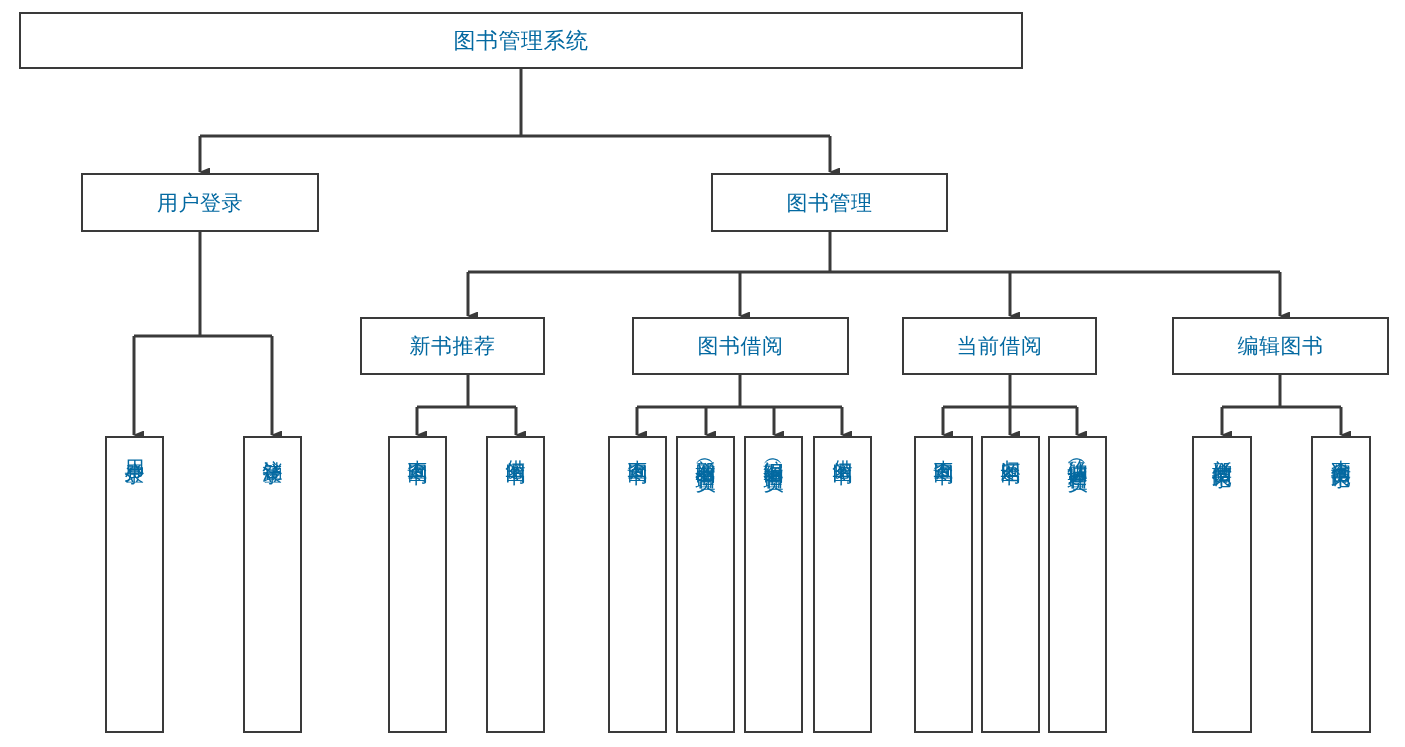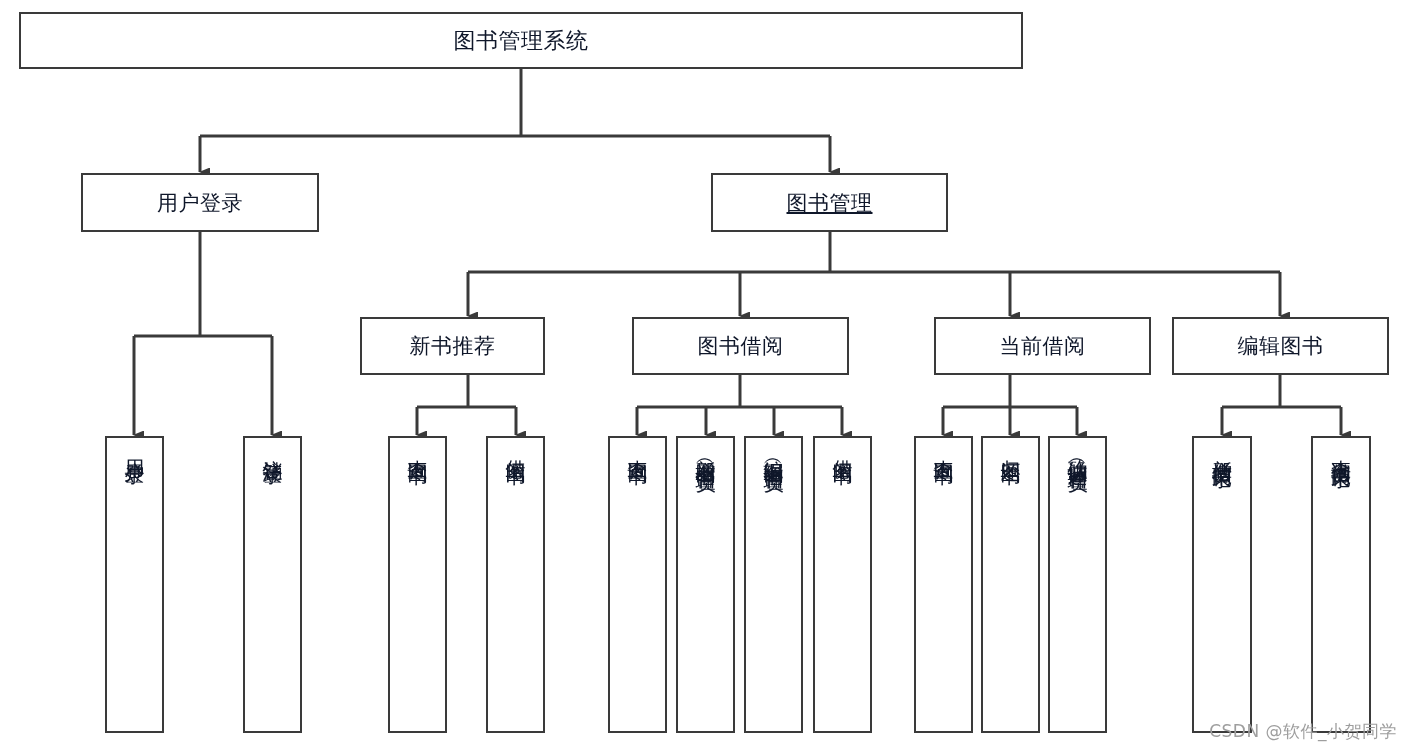--- a/index.html
+++ b/index.html
@@ -27,21 +27,21 @@
     height: 747px;
   }
   .node {
     position: absolute;
     box-sizing: border-box;
     background: #ffffff;
     border: 2.5px solid #3a3a3a;
     display: flex;
     align-items: center;
     justify-content: center;
-    color: #0f172a;
+    color: #0369a1;
   }
   .node.horizontal {
     font-size: 21px;
     letter-spacing: 0.5px;
   }
   .node.vertical {
     align-items: flex-start;
     justify-content: center;
     padding-top: 6px;
   }
@@ -116,30 +116,30 @@
       </g>
   </svg>
 
   <div id="nodes-layer">
       <div class="node horizontal root" style="left: 19px; top: 12px; width: 1004px; height: 57px;">
         <span>图书管理系统</span>
       </div>
       <div class="node horizontal" style="left: 81px; top: 173px; width: 238px; height: 59px;">
         <span>用户登录</span>
       </div>
-      <div class="node horizontal" style="left: 711px; top: 173px; width: 237px; height: 59px; text-decoration: underline;">
+      <div class="node horizontal" style="left: 711px; top: 173px; width: 237px; height: 59px;">
         <span>图书管理</span>
       </div>
       <div class="node horizontal" style="left: 360px; top: 317px; width: 185px; height: 58px;">
         <span>新书推荐</span>
       </div>
       <div class="node horizontal" style="left: 632px; top: 317px; width: 217px; height: 58px;">
         <span>图书借阅</span>
       </div>
-      <div class="node horizontal" style="left: 902px; top: 317px; width: 217px; height: 58px; margin-left: 32px;">
+      <div class="node horizontal" style="left: 902px; top: 317px; width: 195px; height: 58px;">
         <span>当前借阅</span>
       </div>
       <div class="node horizontal" style="left: 1172px; top: 317px; width: 217px; height: 58px;">
         <span>编辑图书</span>
       </div>
       <div class="node vertical" style="left: 105px; top: 436px; width: 59px; height: 297px;">
         <span class="vlabel">用户登录</span>
       </div>
       <div class="node vertical" style="left: 243px; top: 436px; width: 59px; height: 297px;">
         <span class="vlabel">注销登录</span>
@@ -172,14 +172,13 @@
         <span class="vlabel">确认归还（管理员）</span>
       </div>
       <div class="node vertical" style="left: 1192px; top: 436px; width: 60px; height: 297px;">
         <span class="vlabel">新增借阅记录</span>
       </div>
       <div class="node vertical" style="left: 1311px; top: 436px; width: 60px; height: 297px;">
         <span class="vlabel">查询借阅记录</span>
       </div>
     </div>
 
-  <div class="watermark">CSDN @软件_小贺同学</div>
 </div>
 
 </body></html>

